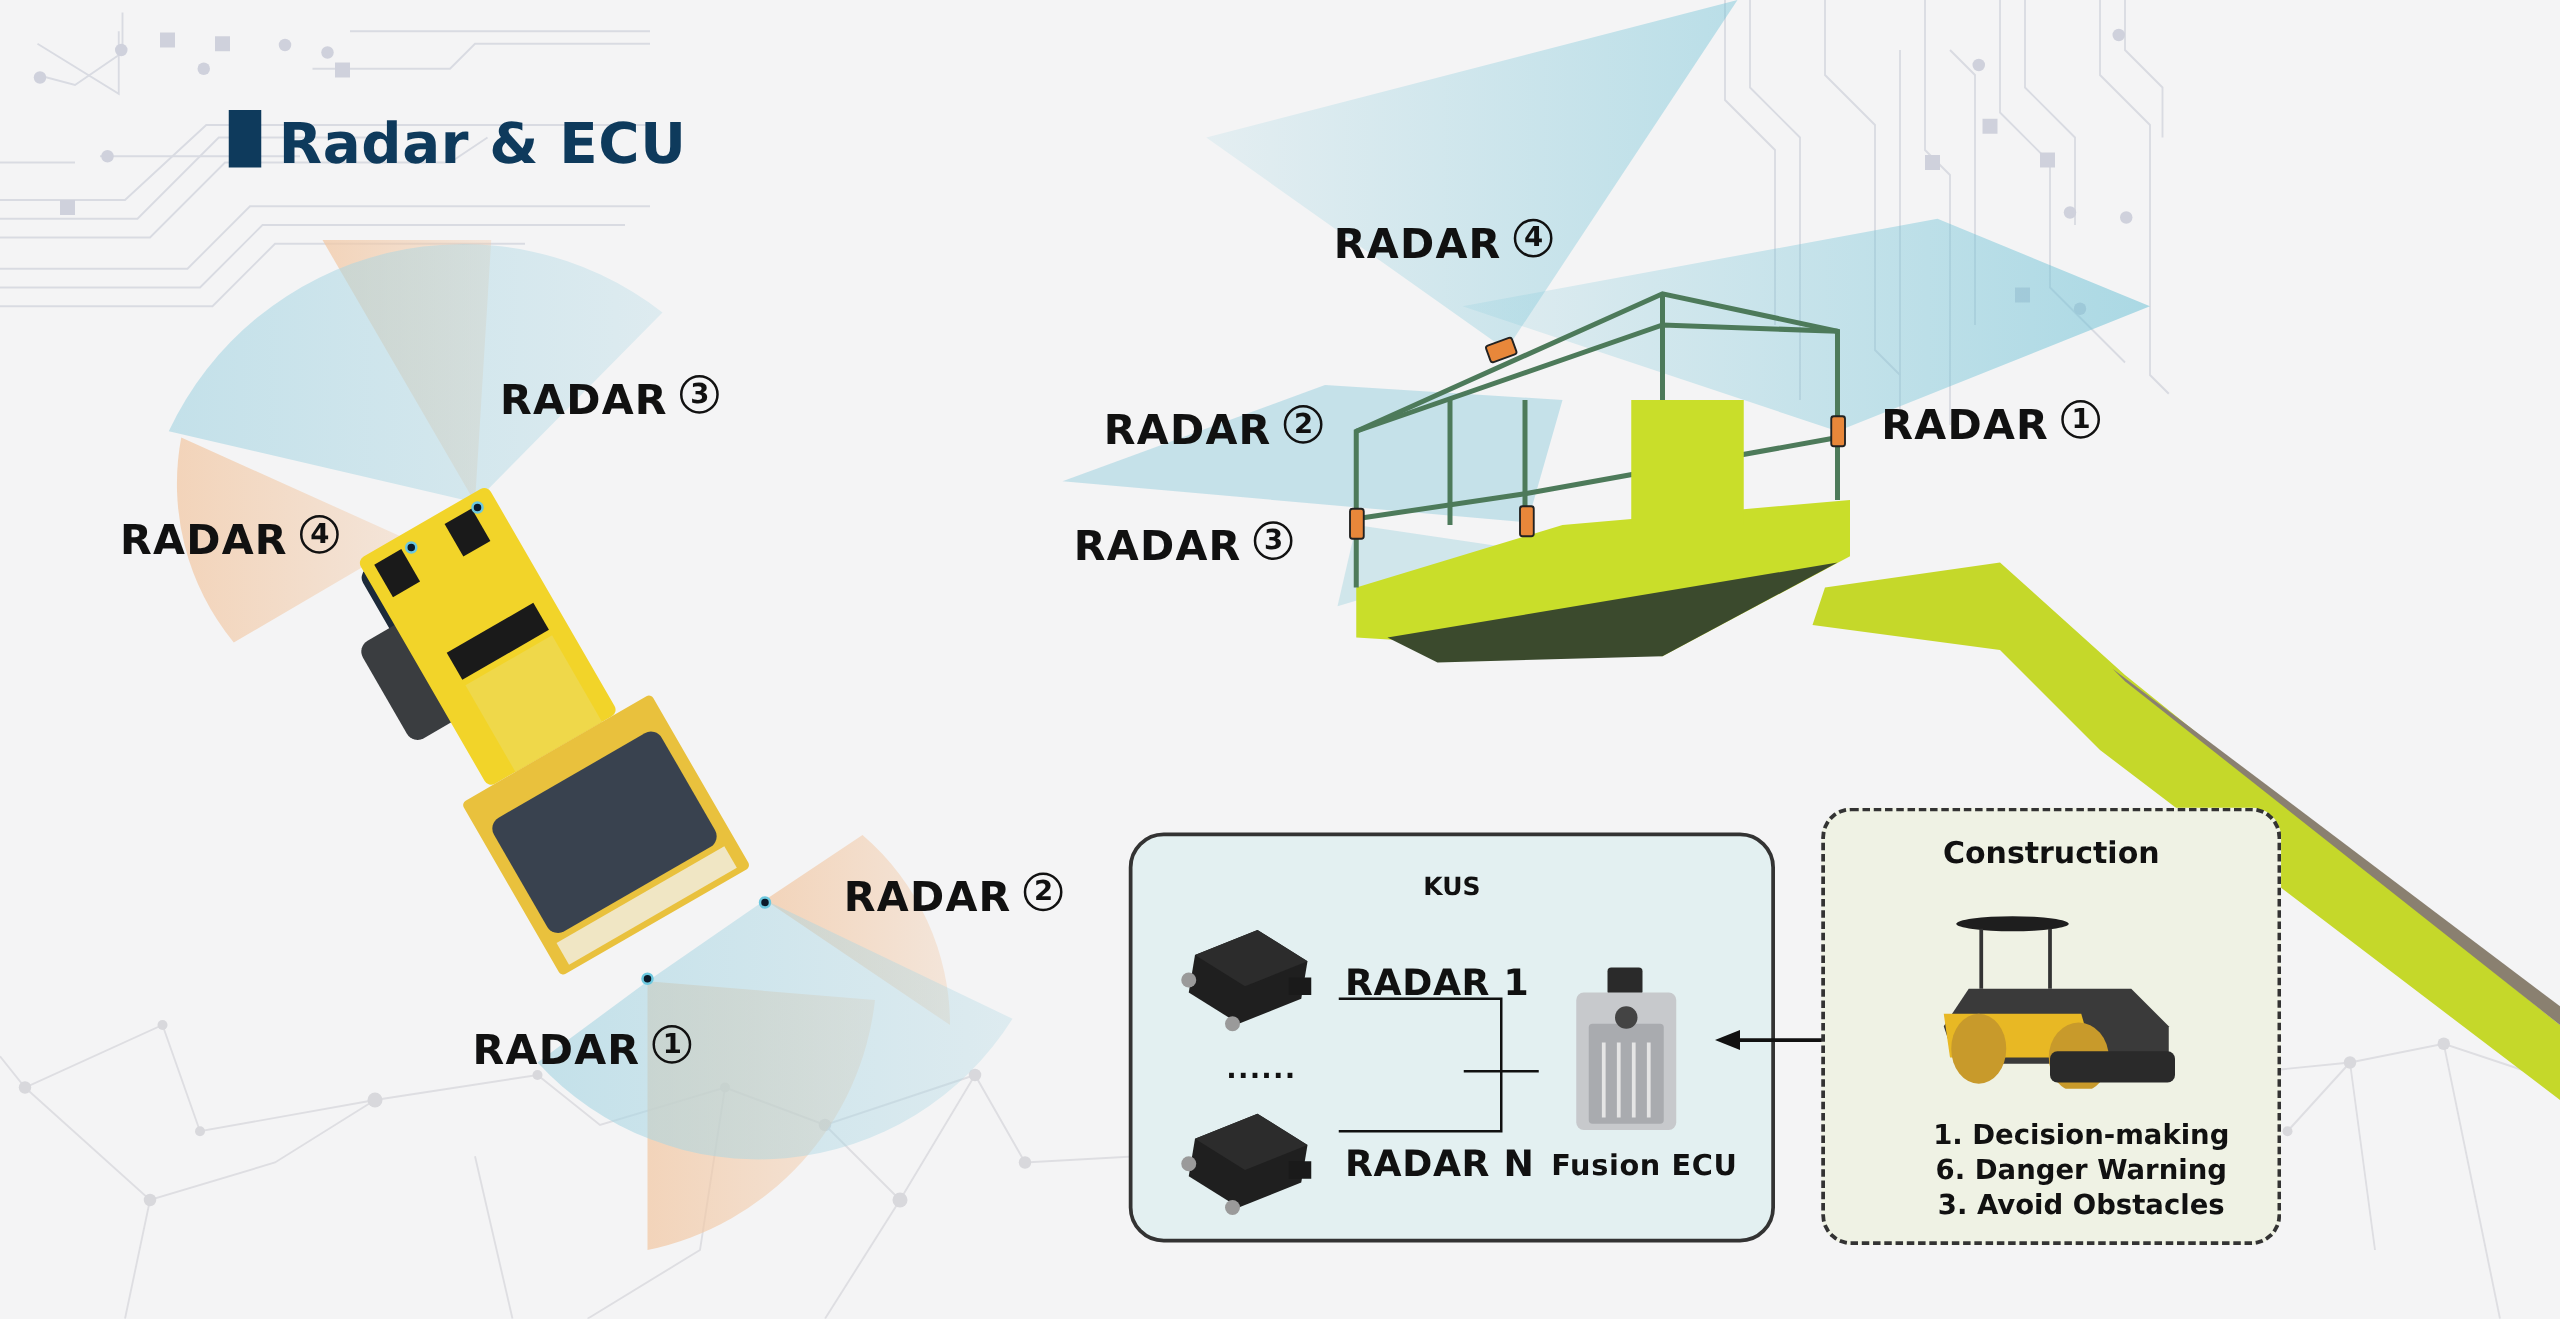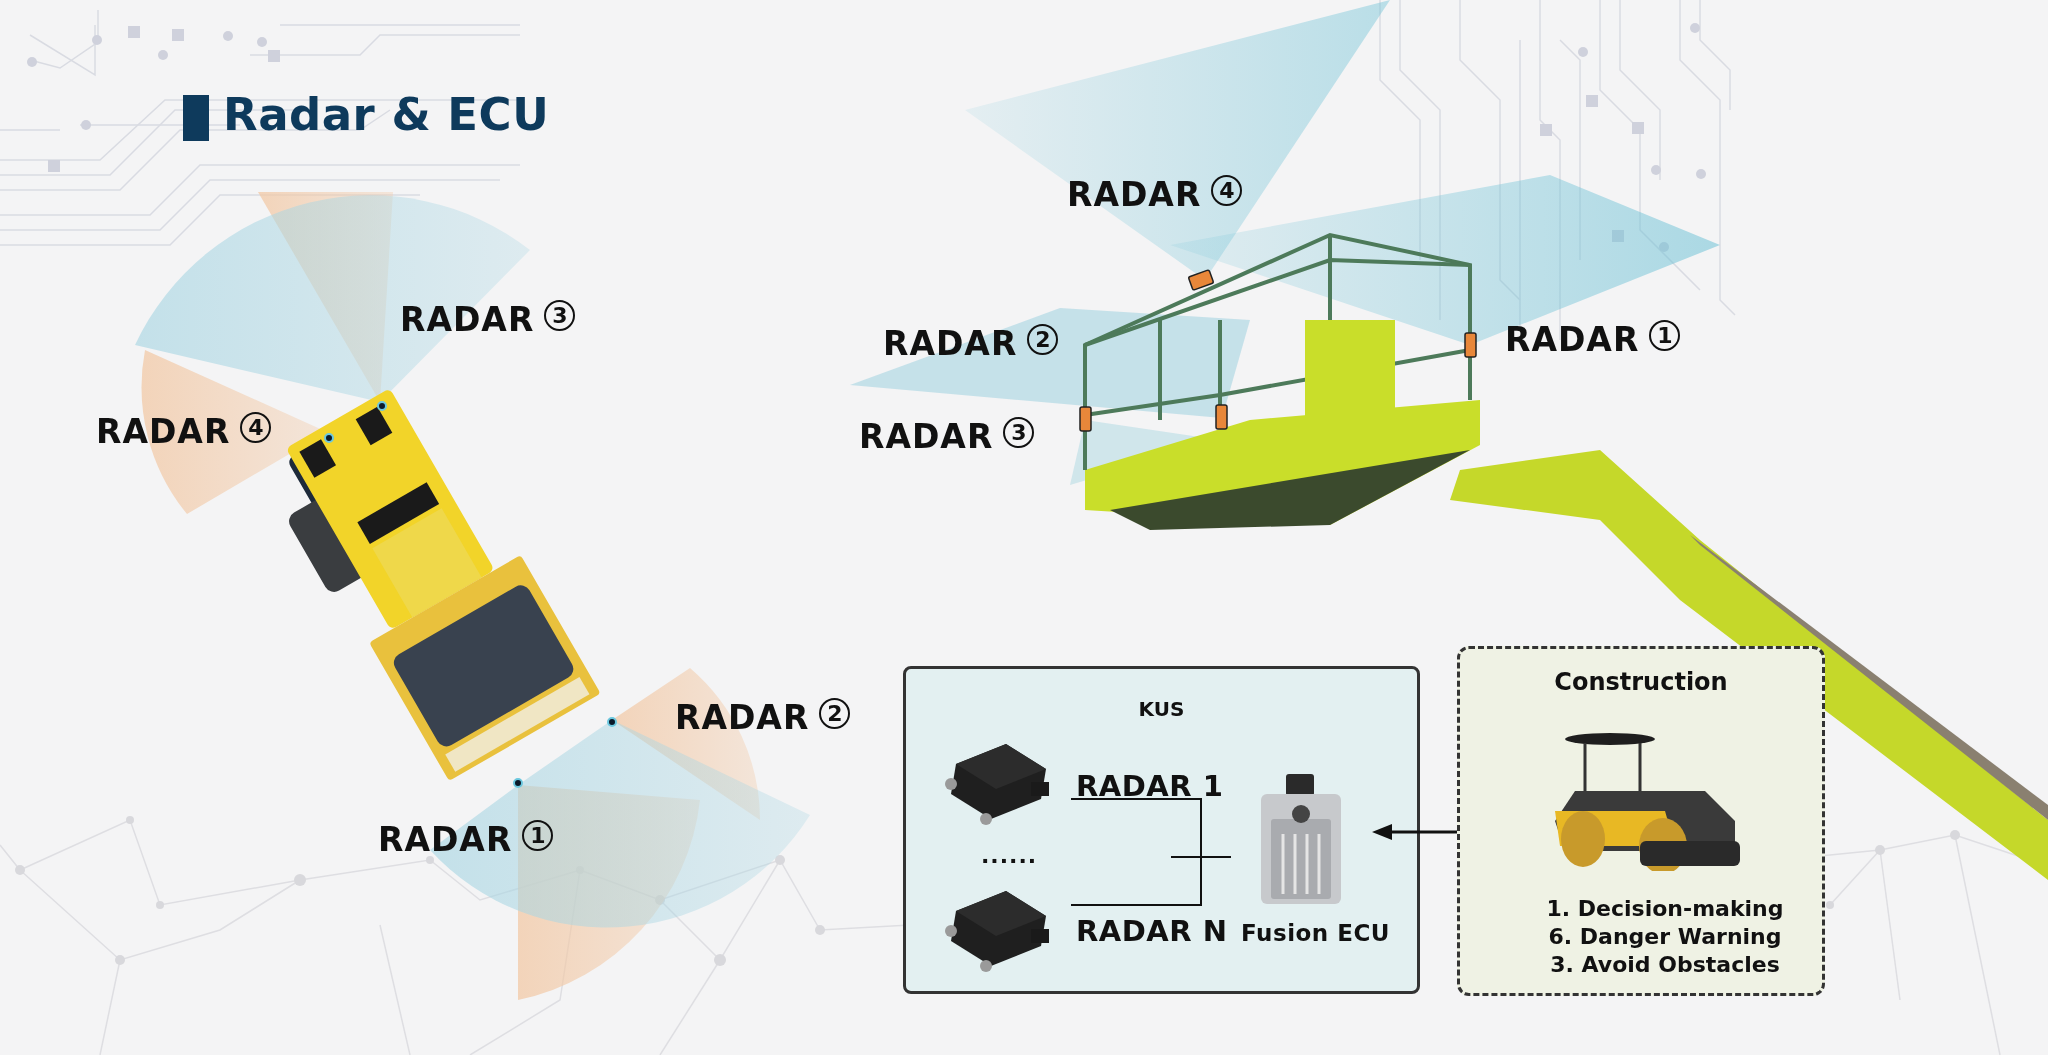--- a/index.html
+++ b/index.html
@@ -6,46 +6,46 @@
   body {
     width: 2048px; height: 1055px; overflow: hidden;
     background: #f4f4f5;
     font-family: "DejaVu Sans", sans-serif;
     position: relative;
   }
   .abs { position: absolute; }
   .bg-svg { position: absolute; left: 0; top: 0; }
   .title {
     position: absolute; left: 163px; top: 88px;
-    display: flex; align-items: flex-end; gap: 14px; padding-left: 20px;
+    display: flex; align-items: flex-start; gap: 14px; padding-left: 20px;
   }
   .title-bar { width: 26px; height: 46px; background: #0e3a5c; }
   .title-text { font-size: 45px; font-weight: bold; color: #0e3a5c; letter-spacing: 0.5px; }
 
   .radar-label {
     position: absolute; font-weight: bold; font-size: 33px; color: #111;
     letter-spacing: 1px; white-space: nowrap; display: flex; gap: 10px;
   }
   .radar-num {
     display: inline-flex; align-items: center; justify-content: center;
     width: 31px; height: 31px; border: 2.5px solid #111; border-radius: 50%;
     font-size: 22px; letter-spacing: 0; box-sizing: border-box;
   }
 
   .kus-box {
     position: absolute; left: 903px; top: 666px; width: 517px; height: 328px;
-    background: #e3f0f1; border: 3px solid #333; border-radius: 8px; box-sizing: border-box;
+    background: #e3f0f1; border: 3px solid #333; border-radius: 28px; box-sizing: border-box;
   }
   .kus-title { position: absolute; left: 0; right: 0; top: 28px; text-align: center; font-weight: bold; font-size: 20px; color: #111; }
   .kus-label { position: absolute; font-weight: bold; font-size: 29px; color: #111; letter-spacing: 0.5px; }
   .kus-dots { position: absolute; left: 75px; top: 174px; font-weight: bold; font-size: 22px; letter-spacing: 1px; color: #111; }
 
   .ce-box {
     position: absolute; left: 1457px; top: 646px; width: 368px; height: 350px;
-    background: #eff2e4; border: 3px dashed #333; border-radius: 12px; box-sizing: border-box;
+    background: #eff2e4; border: 3px dashed #333; border-radius: 24px; box-sizing: border-box;
   }
   .ce-title { position: absolute; left: 0; right: 0; top: 20px; text-align: center; font-weight: bold; font-size: 24px; line-height: 26px; color: #111; }
   .ce-list { position: absolute; left: 0; right: 0; top: 246px; text-align: center; font-weight: bold; font-size: 22px; line-height: 28px; color: #111; }
   .ce-list div { white-space: nowrap; margin-left: 48px; }
 </style>
 </head>
 <body>
 
 <svg class="bg-svg" width="2048" height="1055" viewBox="0 0 2048 1055">
   <g stroke="#d9dbe2" stroke-width="1.5" fill="none">

